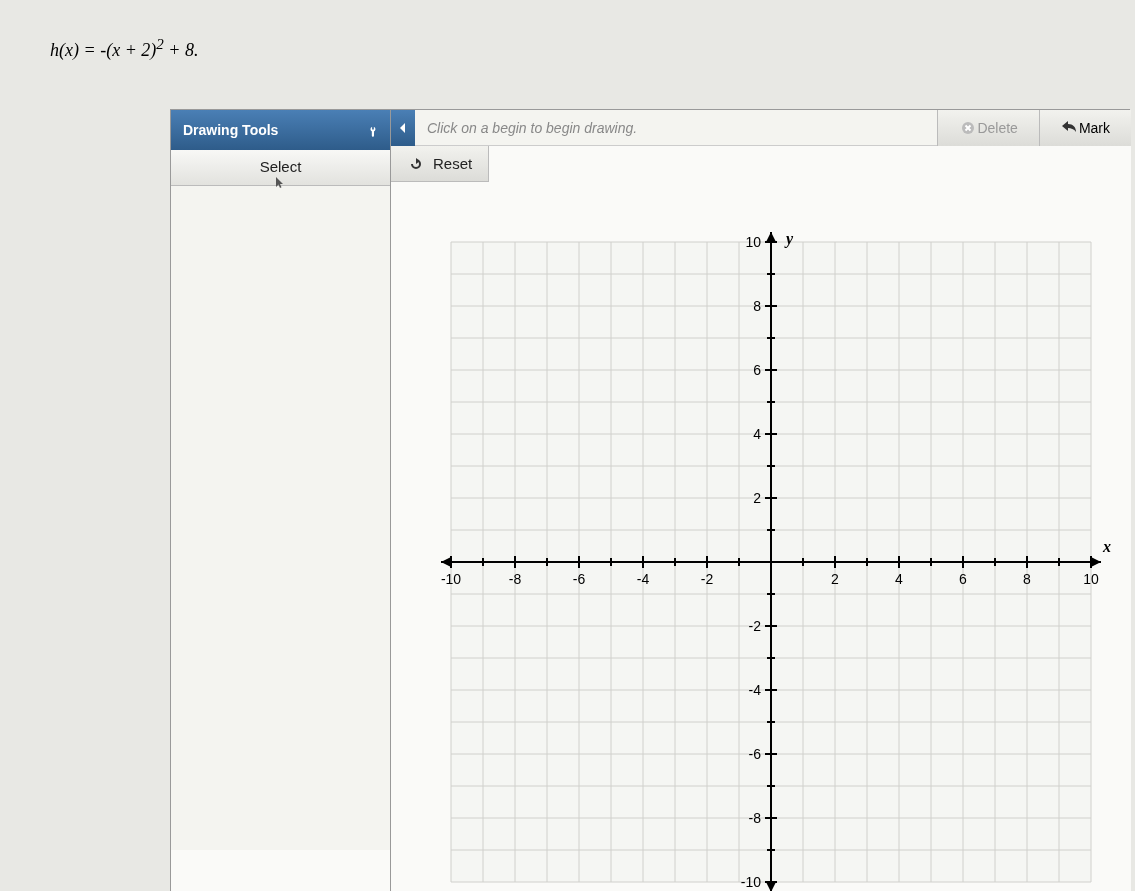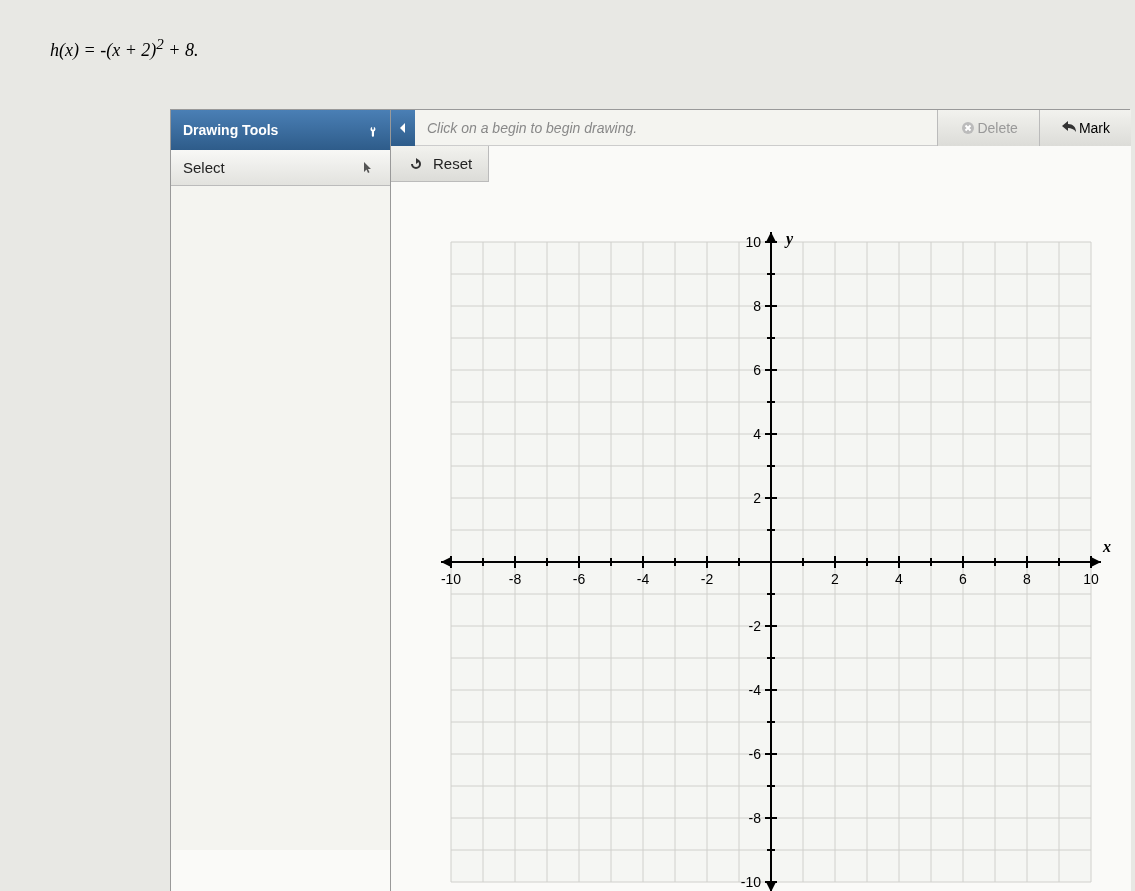--- a/index.html
+++ b/index.html
@@ -50,20 +50,21 @@
       background: linear-gradient(to bottom, #f8f8f6 0%, #e2e2de 100%);
       border-bottom: 1px solid #bbb;
       padding: 8px 12px;
       font-size: 15px;
       color: #222;
       display: flex;
       justify-content: space-between;
       align-items: center;
       height: 36px;
       cursor: pointer;
+      flex-direction: column;
     }
     .sidebar-body {
       background: #f4f4f0;
       height: calc(100% - 144px);
     }
     .content {
       flex: 1;
       position: relative;
       background: #fafaf8;
     }

